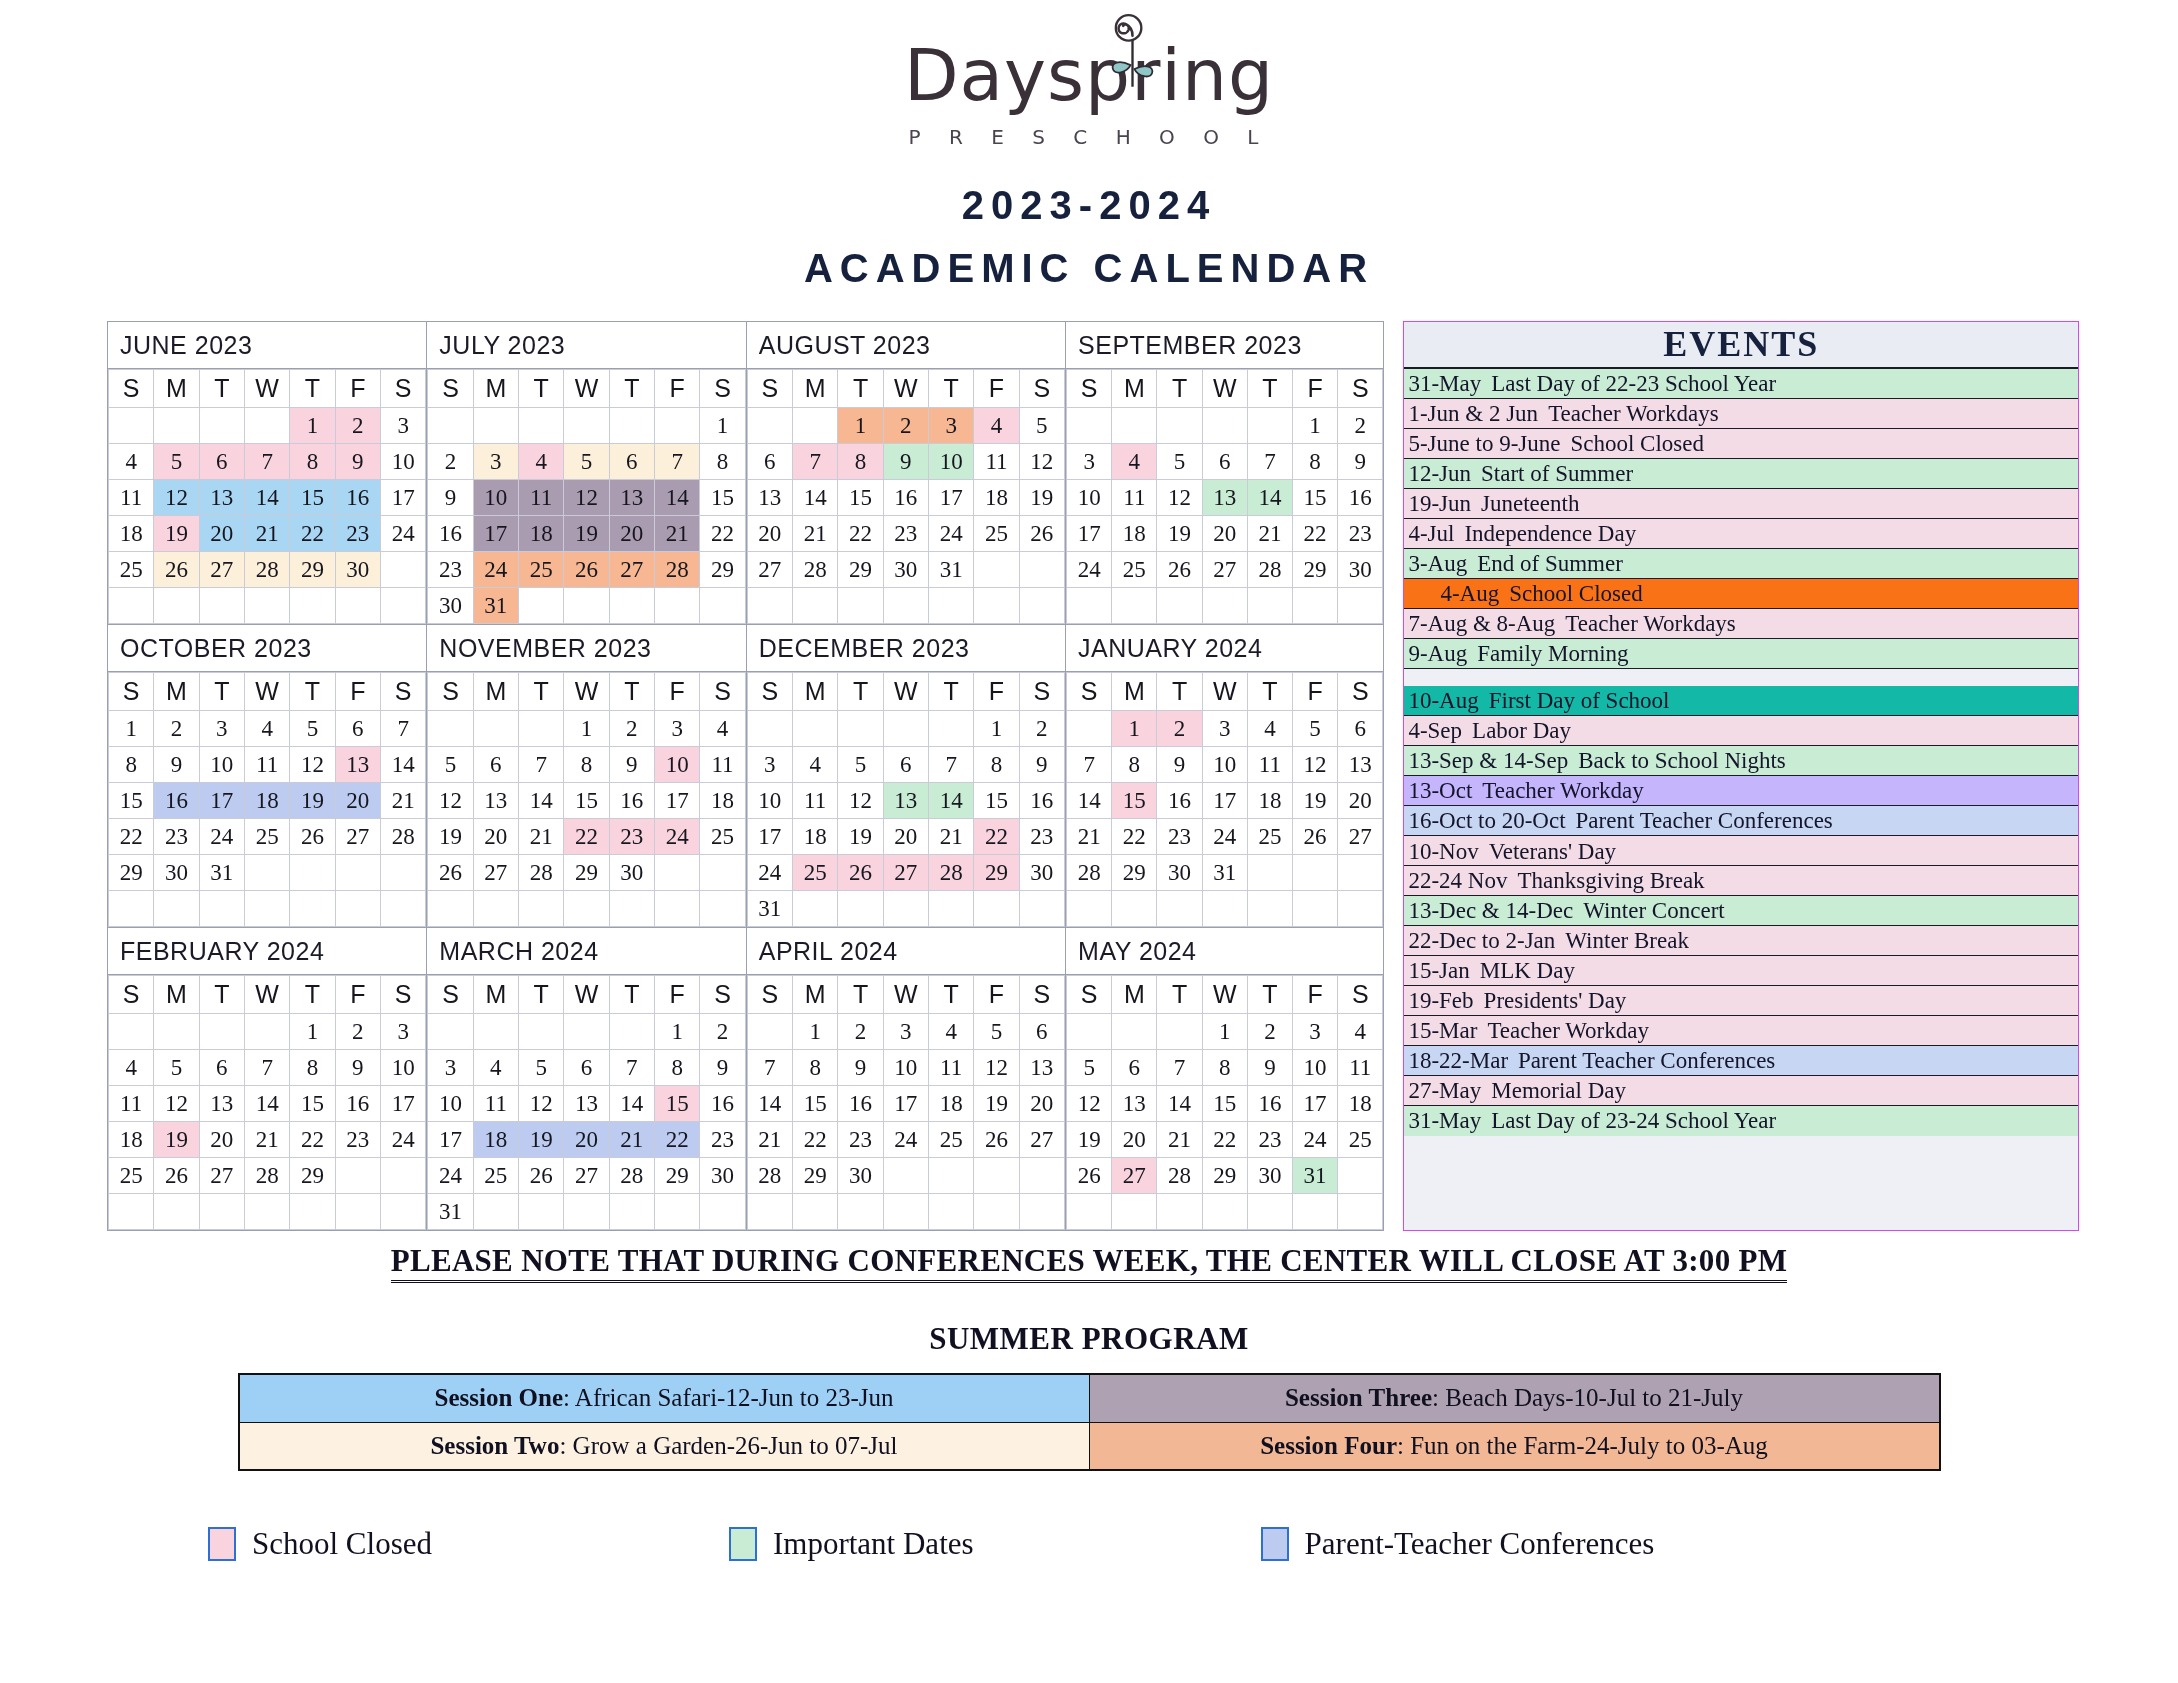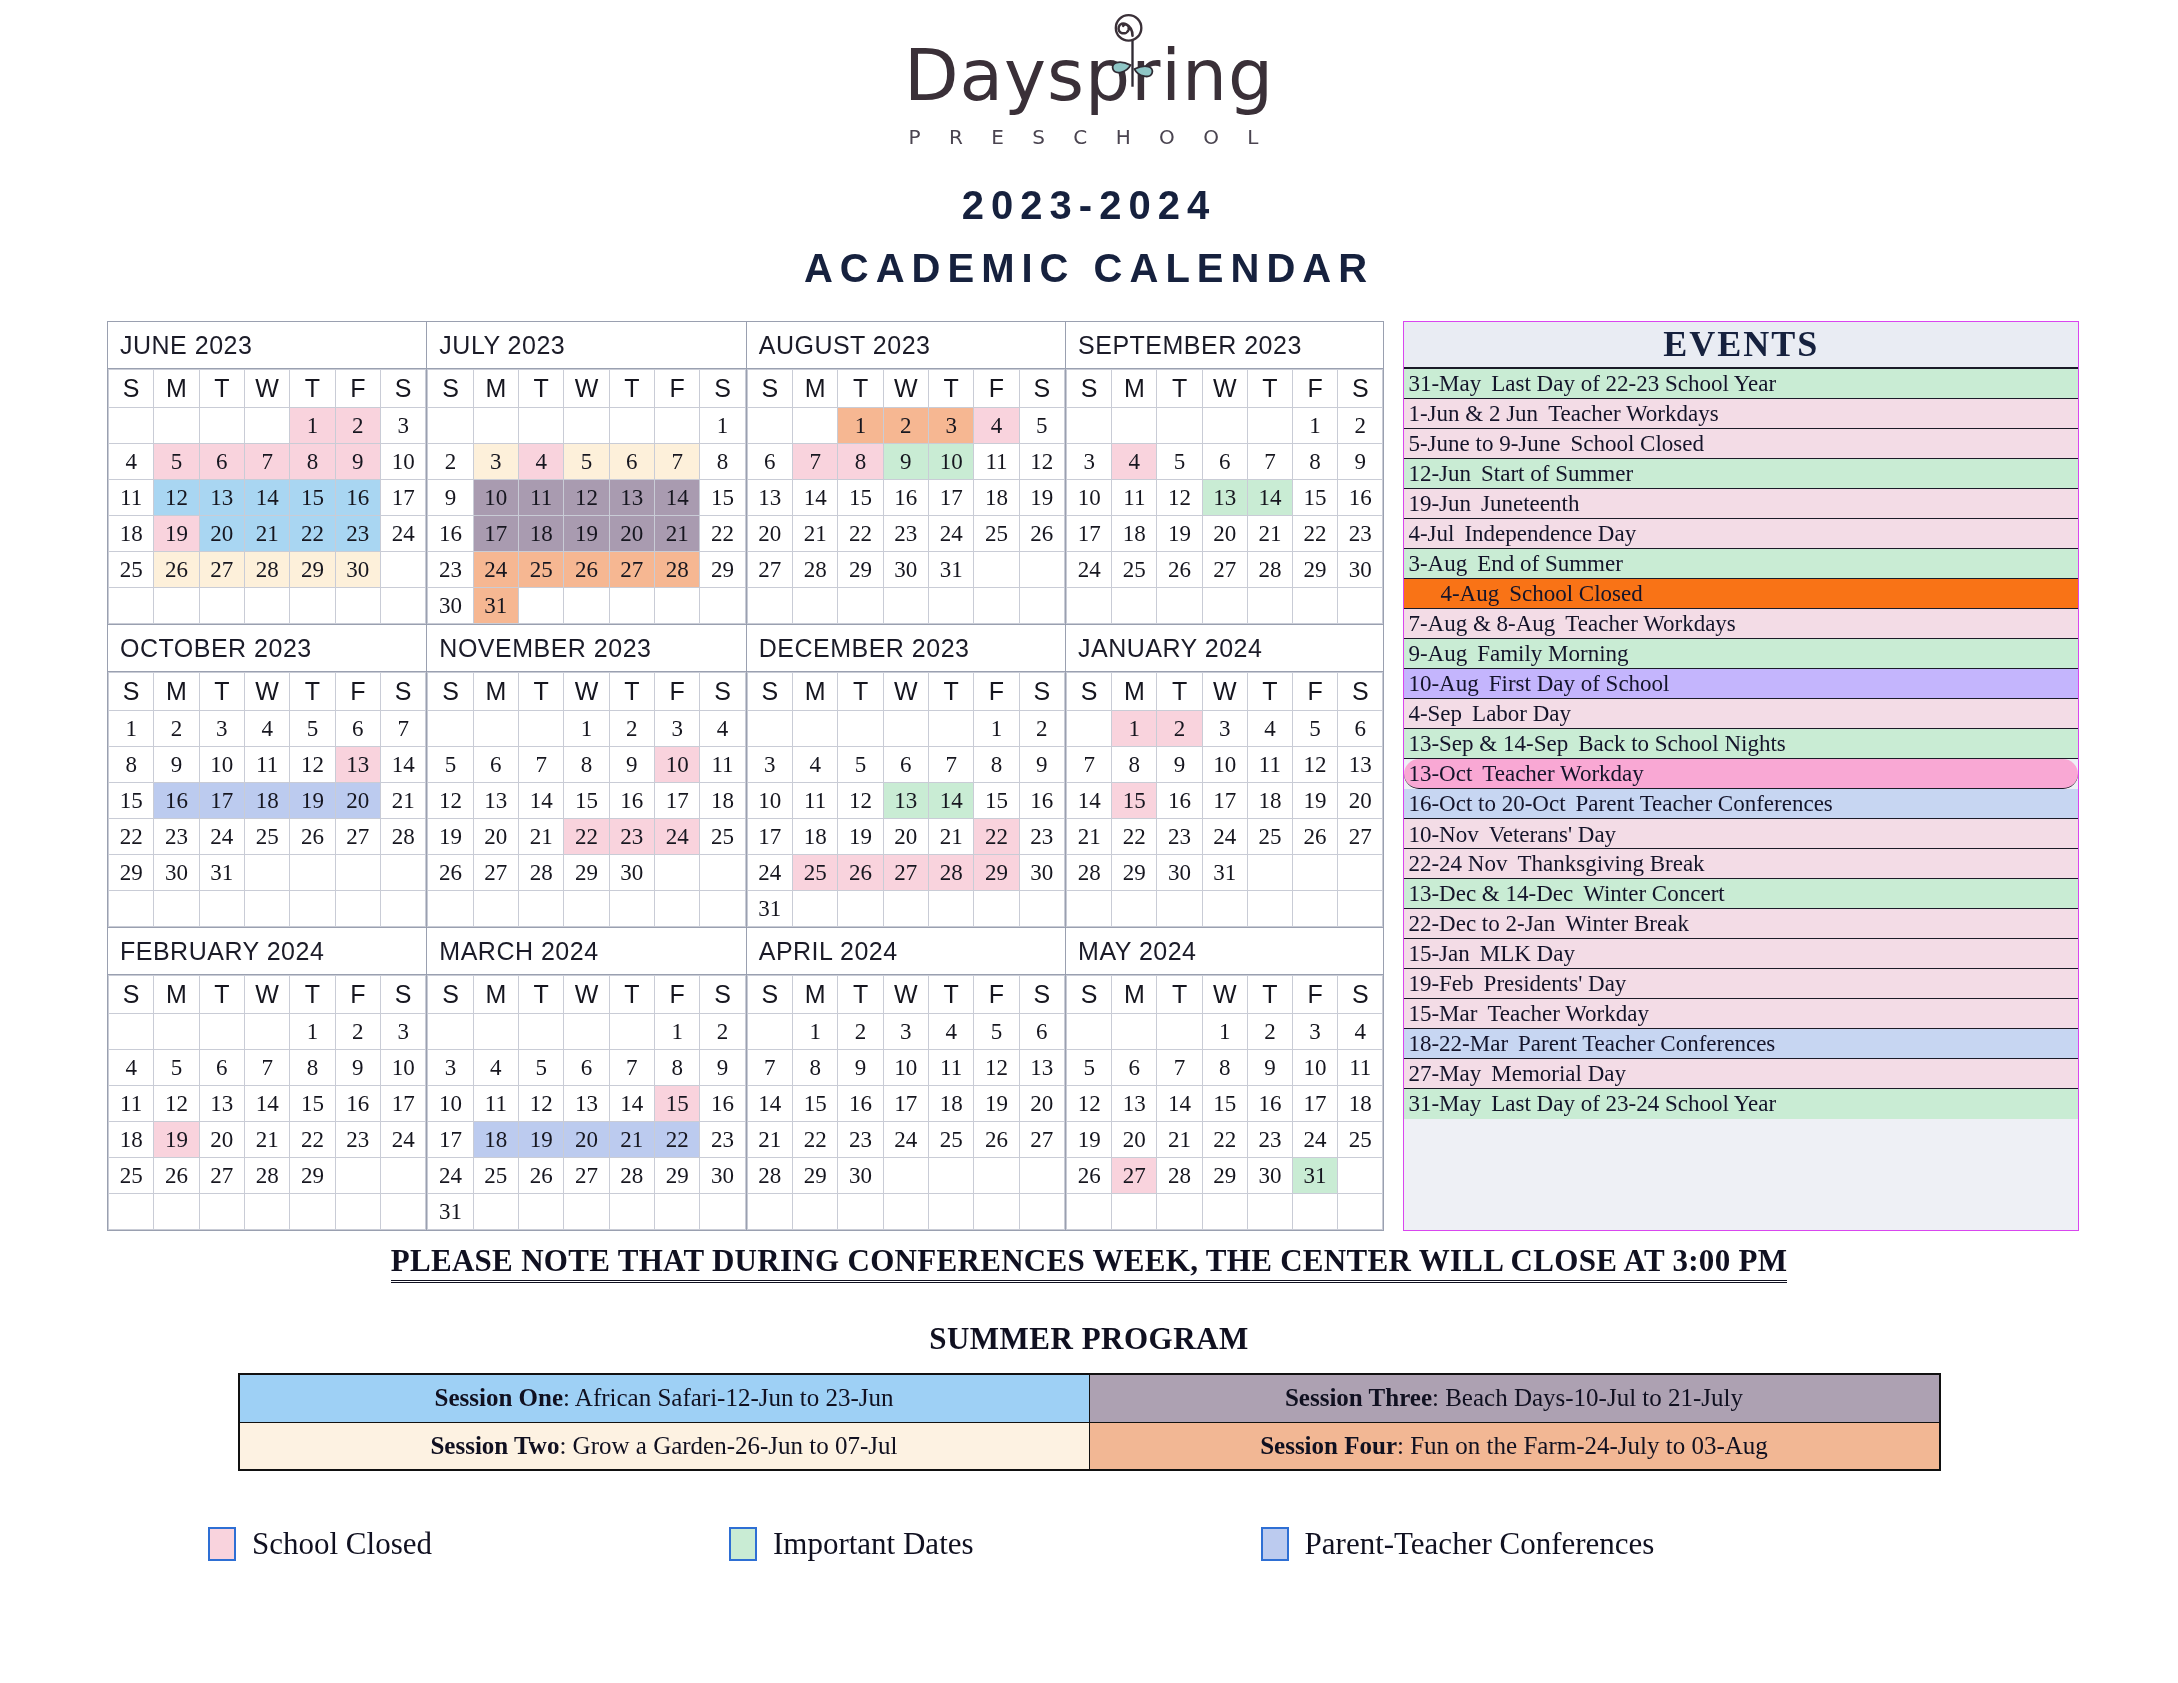--- a/index.html
+++ b/index.html
@@ -1137,33 +1137,33 @@
             <span class="ev-desc">School Closed</span>
           </div>
           <div class="ev-row" style="background: rgb(243, 220, 230);">
             <span class="ev-date">7-Aug &amp; 8-Aug</span>
             <span class="ev-desc">Teacher Workdays</span>
           </div>
           <div class="ev-row" style="background: rgb(201, 236, 212);">
             <span class="ev-date">9-Aug</span>
             <span class="ev-desc">Family Morning</span>
           </div>
-          <div class="ev-row" style="background: #c4b5fd;">
+          <div class="ev-row" style="background: #14b8a6; margin-top: 17px;">
             <span class="ev-date">10-Aug</span>
             <span class="ev-desc">First Day of School</span>
           </div>
           <div class="ev-row" style="background: rgb(243, 220, 230);">
             <span class="ev-date">4-Sep</span>
             <span class="ev-desc">Labor Day</span>
           </div>
           <div class="ev-row" style="background: rgb(201, 236, 212);">
             <span class="ev-date">13-Sep &amp; 14-Sep</span>
             <span class="ev-desc">Back to School Nights</span>
           </div>
-          <div class="ev-row" style="background: #f9a8d4; border-radius: 15px;">
+          <div class="ev-row" style="background: #c4b5fd;">
             <span class="ev-date">13-Oct</span>
             <span class="ev-desc">Teacher Workday</span>
           </div>
           <div class="ev-row" style="background: rgb(199, 214, 242);">
             <span class="ev-date">16-Oct to 20-Oct</span>
             <span class="ev-desc">Parent Teacher Conferences</span>
           </div>
           <div class="ev-row" style="background: rgb(243, 220, 230); align-items: flex-end;">
             <span class="ev-date">10-Nov</span>
             <span class="ev-desc">Veterans' Day</span>

